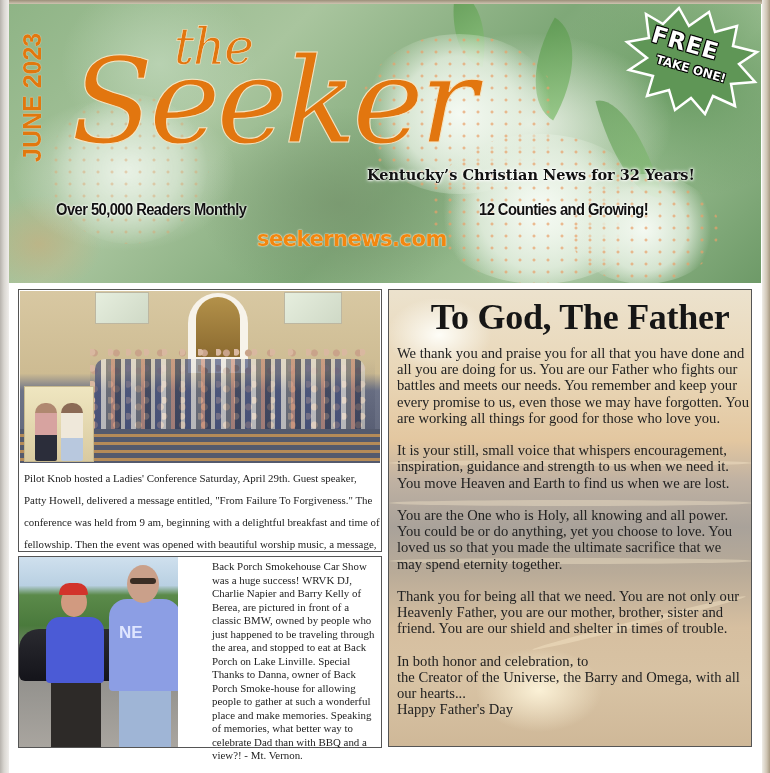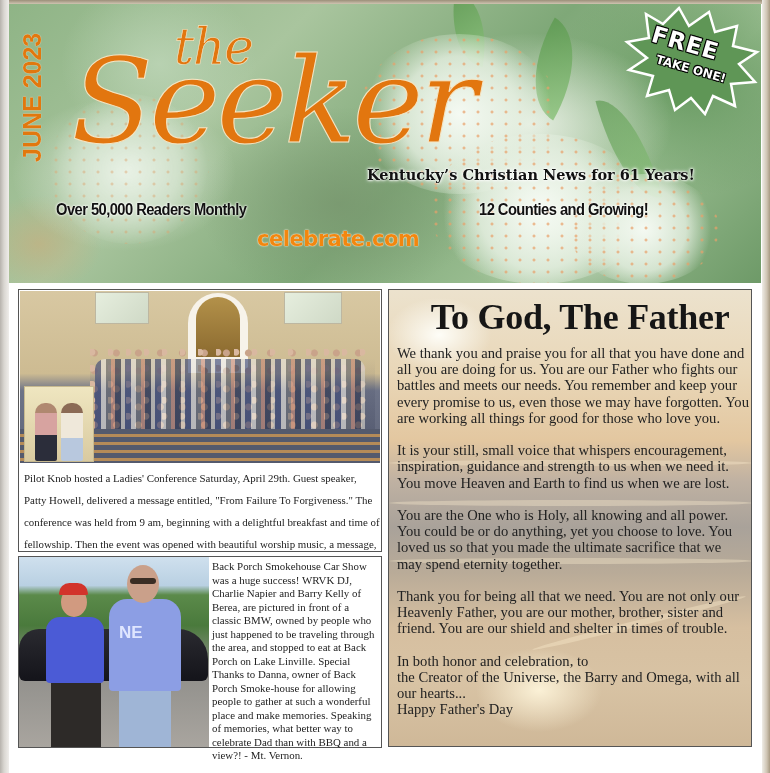--- a/index.html
+++ b/index.html
@@ -84,21 +84,21 @@
     background:
       repeating-linear-gradient(90deg, #3e4a78 0 6px, #e9e6df 6px 11px, #6a6d74 11px 16px, #c68c78 16px 20px, #2f3650 20px 26px, #d6d2c8 26px 30px);
     opacity: .65; border-radius: 10px 10px 0 0; }
   .p1-stage { position: absolute; left: 0; top: 138px; width: 360px; height: 34px; background: repeating-linear-gradient(180deg, #545a6d 0 5px, #b58b58 5px 8px); }
   .p1-inset { position: absolute; left: 4px; top: 95px; width: 70px; height: 76px; background: linear-gradient(180deg, #efe6c0, #d9caa0); border: 1px solid #c7b98f; }
   .p1-inset-person { position: absolute; bottom: 0; width: 22px; height: 58px; border-radius: 10px 10px 2px 2px; }
   .caption1 { position: absolute; left: 5px; top: 177px; width: 356px; font-size: 10.9px; line-height: 22px; color: #222; }
 
   
   .article2 { position: absolute; left: 18px; top: 556px; width: 364px; height: 192px; border: 1px solid #555; background: #fff; }
-  .photo2 { position: absolute; left: 0; top: 0; width: 190px; height: 190px; overflow: hidden;
+  .photo2 { position: absolute; left: 0; top: 0; width: 159px; height: 190px; overflow: hidden;
     background: linear-gradient(180deg, #cfe0ee 0%, #b9d0e2 15%, #5b8a4a 20%, #4a7a3c 36%, #8f8e8a 58%, #a9a59f 100%); }
   .p2-car { position: absolute; left: 0; top: 72px; width: 189px; height: 52px; background: linear-gradient(180deg, #2a2a30, #14141a); border-radius: 20px 30px 6px 6px; }
   .p2-man1-body { position: absolute; left: 27px; top: 60px; width: 58px; height: 66px; background: #4b5bd6; border-radius: 14px 14px 4px 4px; }
   .p2-man1-head { position: absolute; left: 42px; top: 30px; width: 26px; height: 30px; background: #d19a80; border-radius: 50%; }
   .p2-man1-cap { position: absolute; left: 40px; top: 26px; width: 29px; height: 12px; background: #d2332b; border-radius: 14px 14px 2px 2px; }
   .p2-man1-legs { position: absolute; left: 32px; top: 126px; width: 50px; height: 64px; background: #2d2a28; }
   .p2-man2-body { position: absolute; left: 90px; top: 42px; width: 72px; height: 92px; background: #8c9ee4; border-radius: 18px 18px 4px 4px; }
   .p2-man2-head { position: absolute; left: 108px; top: 8px; width: 32px; height: 38px; background: #caa08a; border-radius: 50%; }
   .p2-man2-shades { position: absolute; left: 111px; top: 21px; width: 26px; height: 6px; background: #3a2d24; border-radius: 3px; }
   .p2-man2-logo { position: absolute; left: 100px; top: 66px; font-family: "Liberation Sans", sans-serif; font-weight: 700; font-size: 17px; color: #dfe6ff; }
@@ -137,24 +137,24 @@
   <div class="issue-date">JUNE 2023</div>
   <div class="logo-seeker">Seeker</div>
   <div class="logo-the">the</div>
 
   <svg class="free-badge" viewBox="0 0 140 110">
     <polygon points="25,8 42,18 58,2 68,20 88,6 94,26 116,20 112,40 136,46 118,58 134,76 110,78 114,100 92,90 84,108 70,92 54,104 48,84 26,90 32,70 8,64 26,52 6,36 28,32" fill="#5f9656" stroke="#ffffff" stroke-width="2.5"></polygon>
   </svg>
   <div class="free-text">FREE</div>
   <div class="take-text">TAKE ONE!</div>
 
-  <div class="tagline">Kentucky’s Christian News for 61 Years!</div>
+  <div class="tagline">Kentucky’s Christian News for 32 Years!</div>
   <div class="readers">Over 50,000 Readers Monthly</div>
   <div class="counties">12  Counties and Growing!</div>
-  <div class="website">celebrate.com</div>
+  <div class="website">seekernews.com</div>
 </header>
 
 <section class="article1">
   <div class="photo1">
     <div class="p1-wall-screen" style="left:75px;top:1px;width:54px;height:32px;"></div>
     <div class="p1-wall-screen" style="left:264px;top:1px;width:58px;height:32px;"></div>
     <div class="p1-arch"></div>
     <div class="p1-arch-inner"></div>
     <div class="p1-crowd"></div>
     <div class="p1-people"></div>

